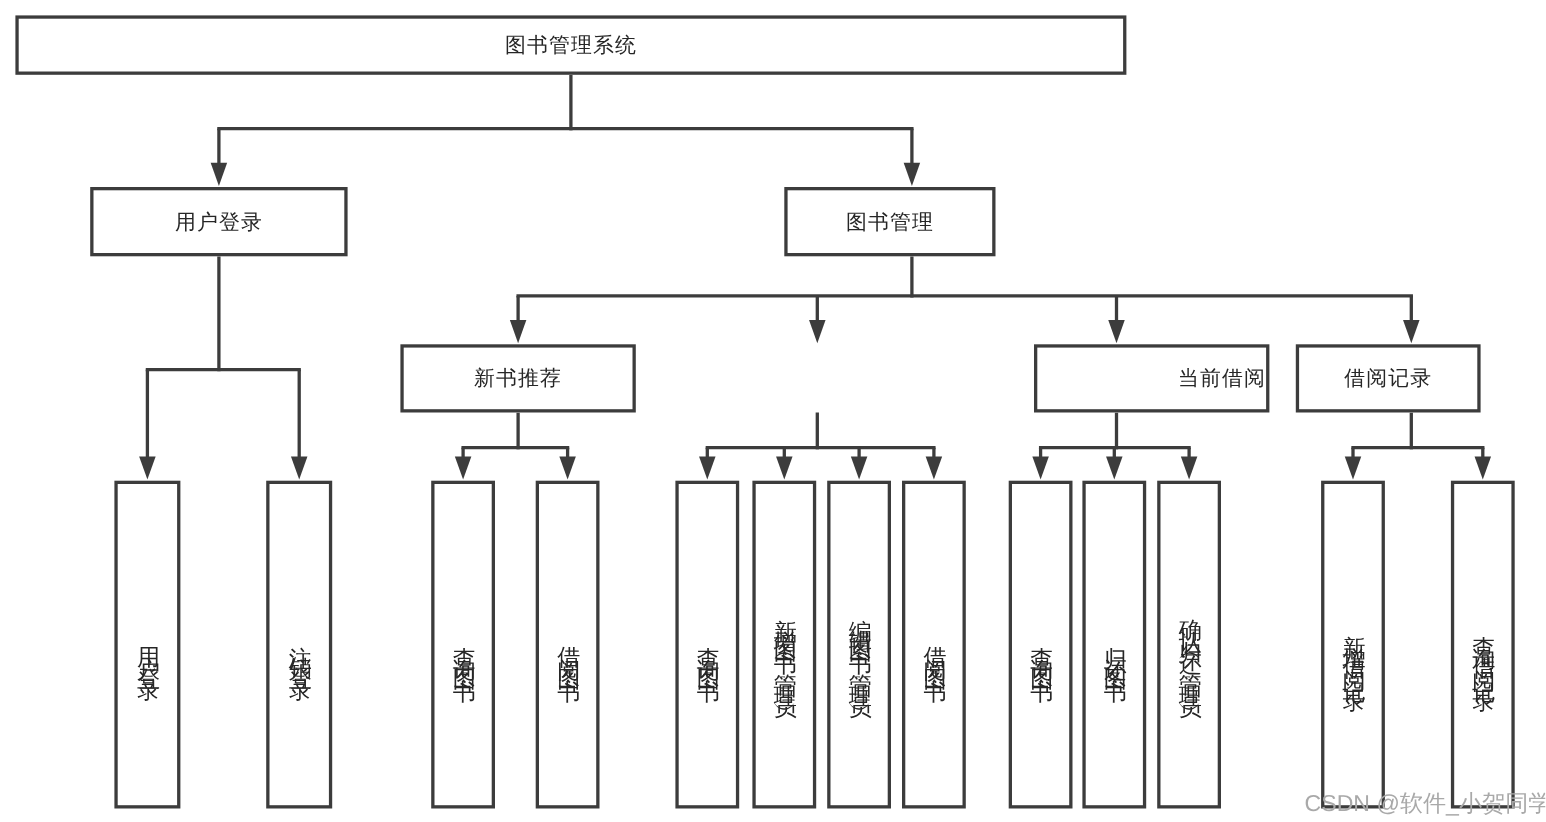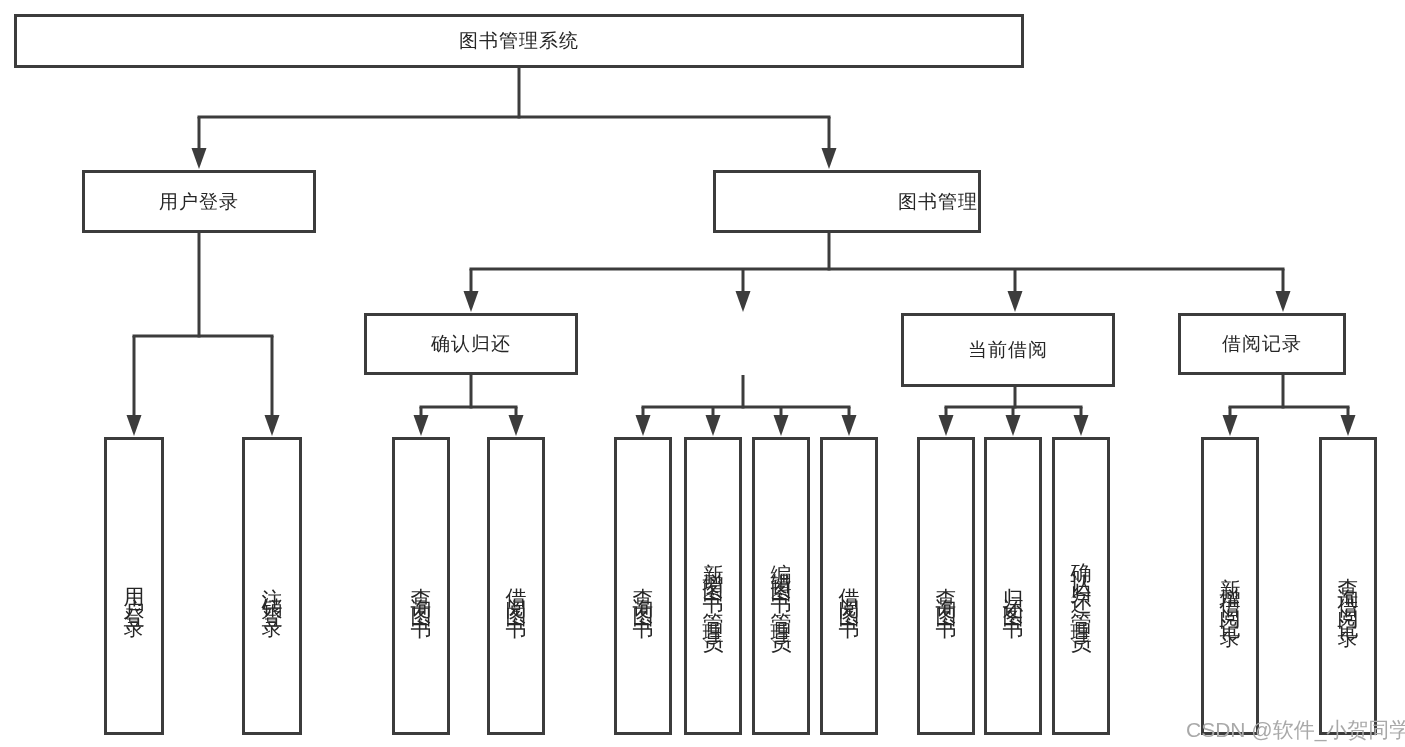--- a/index.html
+++ b/index.html
@@ -121,28 +121,28 @@
     <polygon points="1340.5,415 1355.5,415 1348,436"></polygon>
   </svg>
 
   <div class="box hbox" style="left:14px;top:14px;width:1010px;height:54px;">
     <span>图书管理系统</span>
   </div>
 
   <div class="box hbox" style="left:82px;top:170px;width:234px;height:63px;">
     <span>用户登录</span>
   </div>
-  <div class="box hbox" style="left:713px;top:170px;width:268px;height:63px;justify-content:flex-end;">
+  <div class="box hbox" style="left:713px;top:170px;width:192px;height:63px;">
     <span>图书管理</span>
   </div>
 
   <div class="box hbox" style="left:364px;top:313px;width:214px;height:62px;">
-    <span>确认归还</span>
+    <span>新书推荐</span>
   </div>
-  <div class="box hbox" style="left:901px;top:313px;width:214px;height:74px;">
+  <div class="box hbox" style="left:940px;top:313px;width:214px;height:62px;justify-content:flex-end;">
     <span>当前借阅</span>
   </div>
   <div class="box hbox" style="left:1178px;top:313px;width:168px;height:62px;">
     <span>借阅记录</span>
   </div>
 
   <div class="box vbox" style="left:104px;top:437px;width:60px;height:298px;">
     <span class="vtext">用户登录</span>
   </div>
   <div class="box vbox" style="left:242px;top:437px;width:60px;height:298px;">

